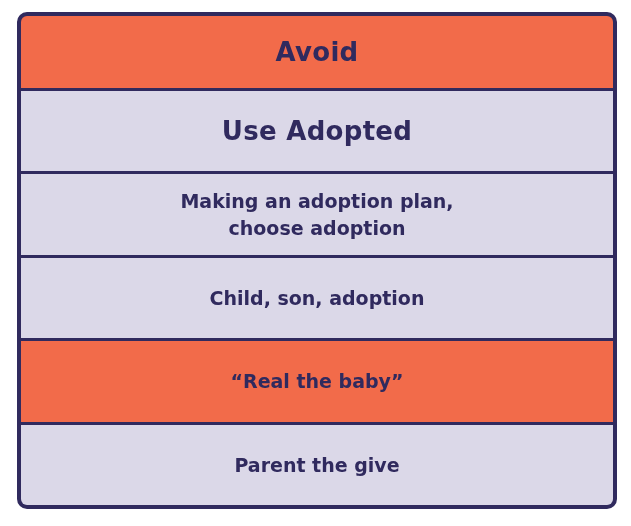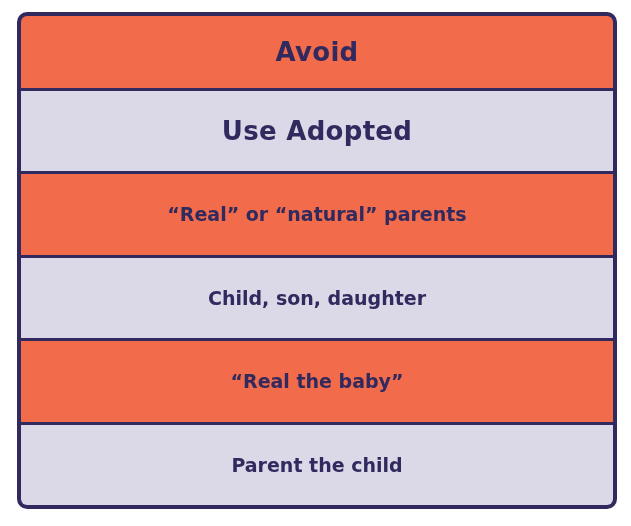--- a/index.html
+++ b/index.html
@@ -62,23 +62,24 @@
 </style>
 </head>
 <body>
 
 <div class="canvas">
   <div class="lang-table">
 
     <div class="cell avoid header">Avoid</div>
     <div class="cell use header">Use Adopted</div>
 
+    <div class="cell use body">Making an adoption plan,
+choose adoption</div>
 
-    <div class="cell avoid body">“Real” or “natural” parents</div>
 
-    <div class="cell use body">Child, son, daughter</div>
+    <div class="cell use body">Child, son, adoption</div>
 
     <div class="cell avoid body">“Real the baby”</div>
-    <div class="cell use body">Parent the child</div>
+    <div class="cell use body">Parent the give</div>
 
 
   </div>
 </div>
 
 </body></html>

